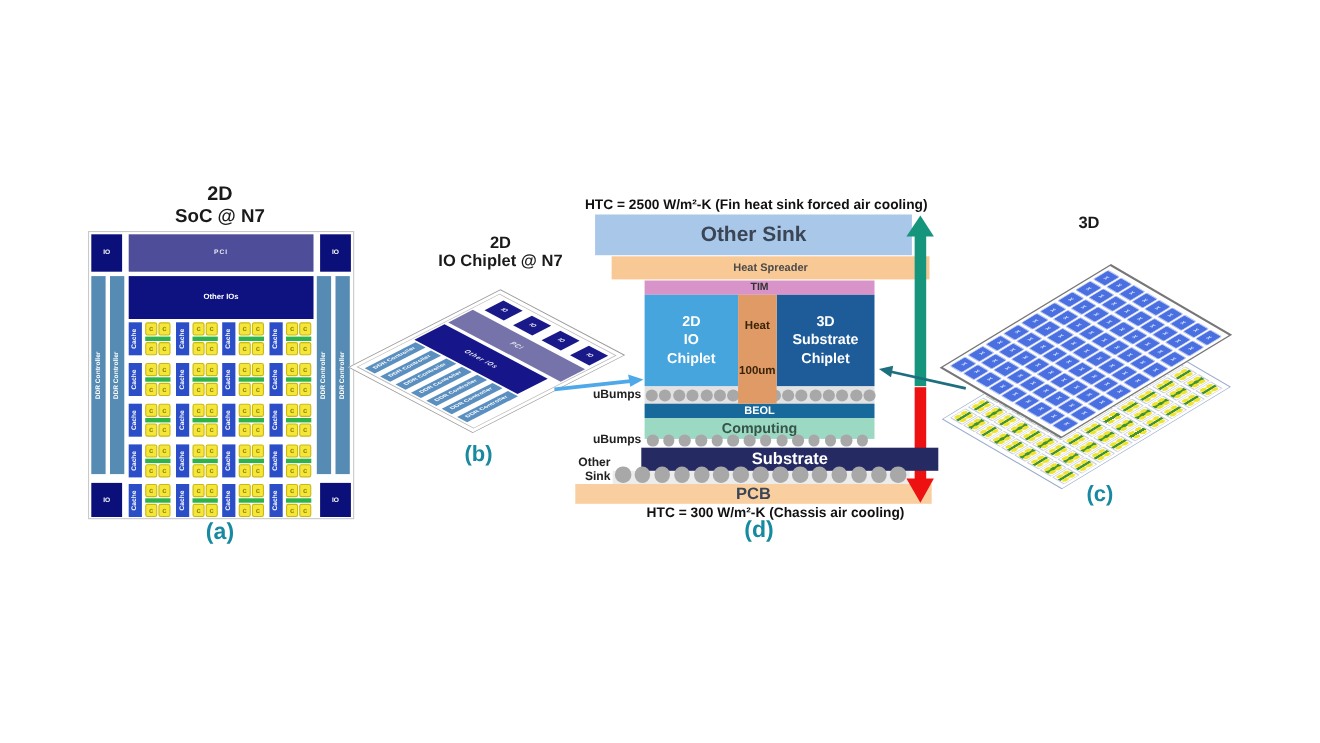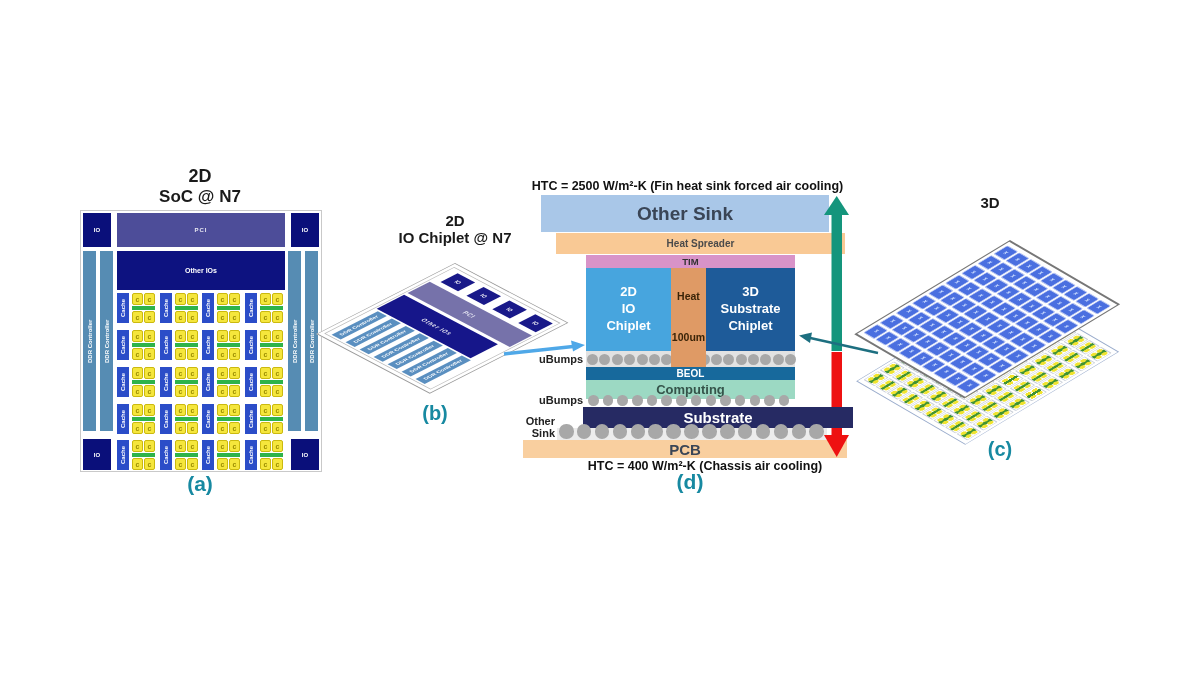--- a/index.html
+++ b/index.html
@@ -535,21 +535,21 @@
       <div class="ball"></div>
       <div class="ball"></div>
       <div class="ball"></div>
       <div class="ball"></div>
       <div class="ball"></div>
       <div class="ball"></div>
     </div>
 
   <div class="d-layer" style="left:523px;top:440px;width:324px;height:18px;background:var(--pcb);font-size:15px;color:#3a4556;">PCB</div>
 
-  <div class="htc" style="left:550px;top:459px;width:310px;">HTC = 400 W/m²-K (Chassis air cooling)</div>
+  <div class="htc" style="left:550px;top:459px;width:310px;">HTC = 300 W/m²-K (Chassis air cooling)</div>
   <div class="plabel" style="left:650px;top:470px;width:80px;">(d)</div>
 
   <div class="side-lab" style="left:505px;top:353px;width:78px;">uBumps</div>
   <div class="side-lab" style="left:505px;top:394px;width:78px;">uBumps</div>
   <div class="side-lab" style="left:500px;top:415px;width:55px;">Other</div>
   <div class="side-lab" style="left:500px;top:427px;width:55px;">Sink</div>
 </div>
 
 <svg width="1200" height="675" viewBox="0 0 1200 675">
   <rect x="831.5" y="206" width="10.5" height="145" style="fill:var(--arrow_green)"></rect>

